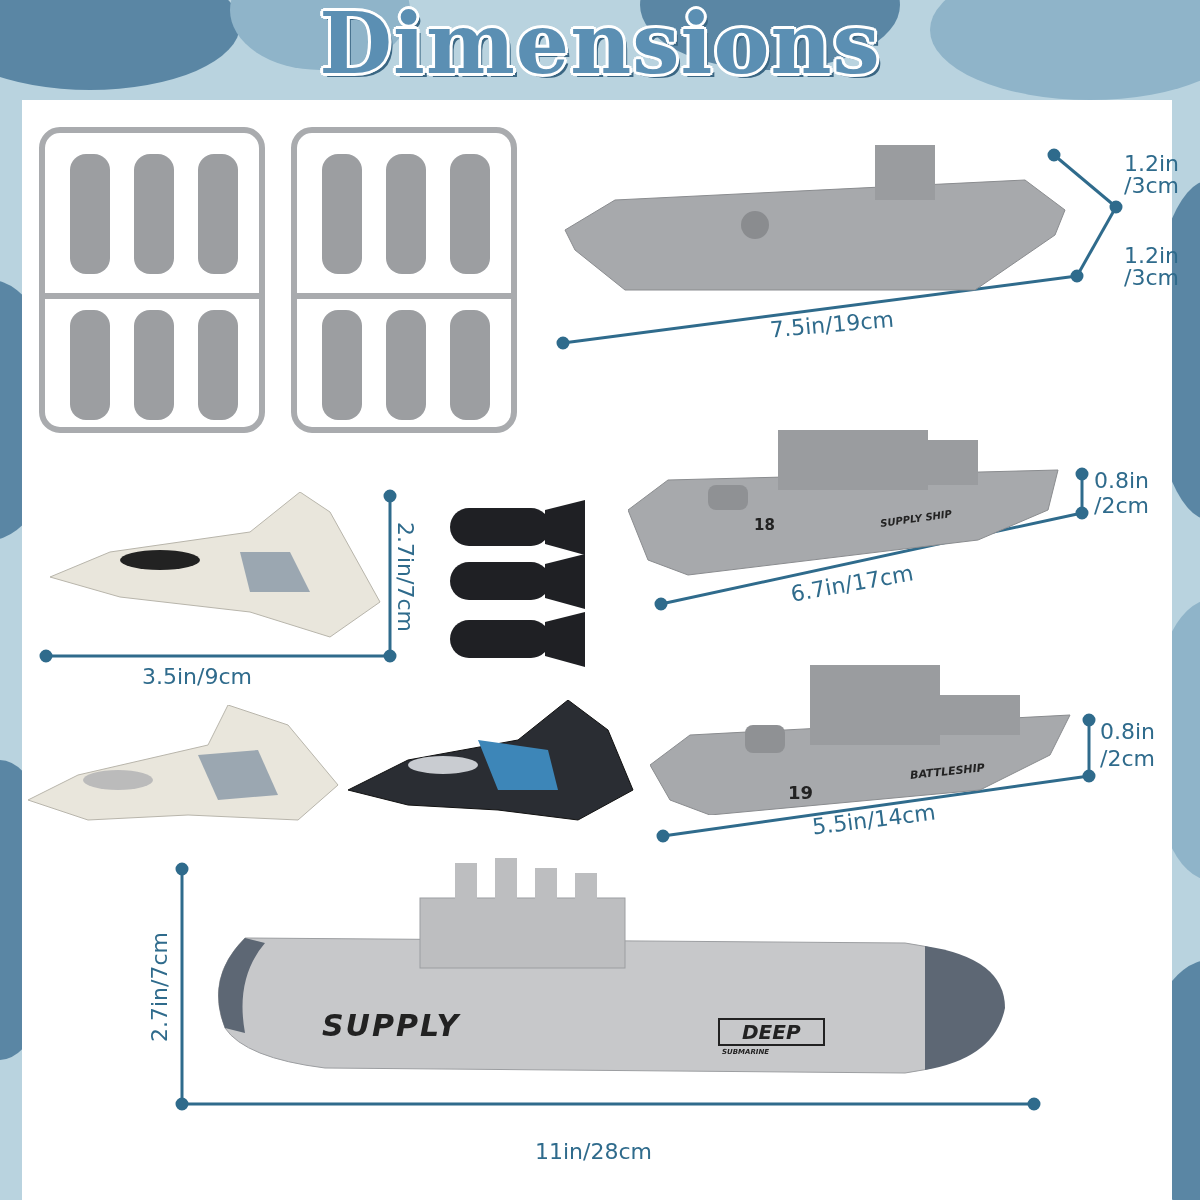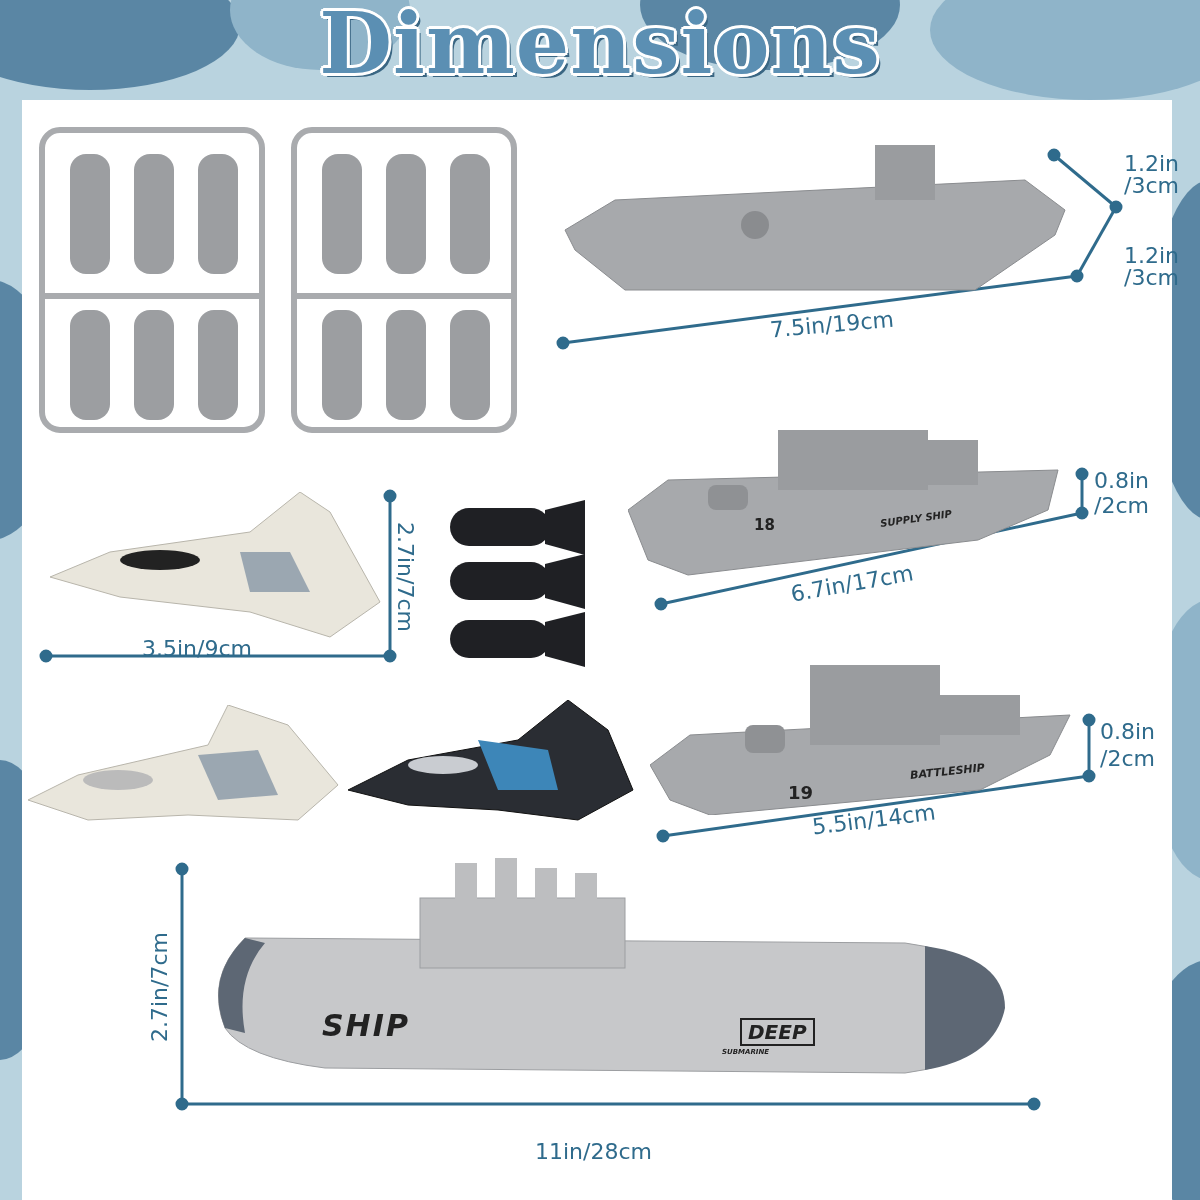--- a/index.html
+++ b/index.html
@@ -144,35 +144,35 @@
 <svg class="toy" style="left:205px;top:858px;" width="800" height="240">
   <path d="M40,80 Q0,120 20,170 Q40,200 120,210 L700,215 Q780,205 795,150 Q780,95 700,85 Z" fill="#c7c8ca" stroke="#9c9ea1"></path>
   <path d="M720,88 Q800,100 800,150 Q790,200 720,212 Z" fill="#5d6774"></path>
   <path d="M40,80 Q0,120 20,170 L40,175 Q30,120 60,85 Z" fill="#5d6774"></path>
   <rect x="215" y="40" width="205" height="70" fill="#bdbec0" stroke="#9c9ea1"></rect>
   <rect x="250" y="5" width="22" height="40" fill="#bdbec0"></rect>
   <rect x="290" y="0" width="22" height="45" fill="#bdbec0"></rect>
   <rect x="330" y="10" width="22" height="35" fill="#bdbec0"></rect>
   <rect x="370" y="15" width="22" height="30" fill="#bdbec0"></rect>
 </svg>
-<div class="shiptext" style="left:322px;top:1008px;font-size:30px;letter-spacing:2px;">SHIP</div>
-<div class="shiptext" style="left:740px;top:1018px;font-size:20px;border:2px solid #222;padding:0 6px;">DEEP</div>
+<div class="shiptext" style="left:322px;top:1008px;font-size:30px;letter-spacing:2px;">SUPPLY</div>
+<div class="shiptext" style="left:718px;top:1018px;font-size:20px;border:2px solid #222;padding:0 22px;">DEEP</div>
 <div class="shiptext" style="left:722px;top:1048px;font-size:7px;font-style:italic;">SUBMARINE</div>
 
 <div class="label" style="left:1124px;top:152px;">1.2in</div>
 <div class="label" style="left:1124px;top:174px;">/3cm</div>
 <div class="label" style="left:1124px;top:244px;">1.2in</div>
 <div class="label" style="left:1124px;top:266px;">/3cm</div>
 <div class="label" style="left:770px;top:313px;transform:rotate(-5deg);">7.5in/19cm</div>
 
 <div class="label" style="left:1094px;top:469px;">0.8in</div>
 <div class="label" style="left:1094px;top:494px;">/2cm</div>
 <div class="label" style="left:790px;top:572px;transform:rotate(-10deg);">6.7in/17cm</div>
 
 <div class="label" style="left:1100px;top:720px;">0.8in</div>
 <div class="label" style="left:1100px;top:747px;">/2cm</div>
 <div class="label" style="left:812px;top:808px;transform:rotate(-7deg);">5.5in/14cm</div>
 
-<div class="label" style="left:142px;top:637px;text-align:center;">3.5in/9cm</div>
+<div class="label" style="left:142px;top:665px;text-align:center;">3.5in/9cm</div>
 <div class="label" style="left:350px;top:565px;transform:rotate(90deg);">2.7in/7cm</div>
 
 <div class="label" style="left:105px;top:975px;transform:rotate(-90deg);">2.7in/7cm</div>
 <div class="label" style="left:535px;top:1140px;text-align:center;">11in/28cm</div>
 
 </body></html>

